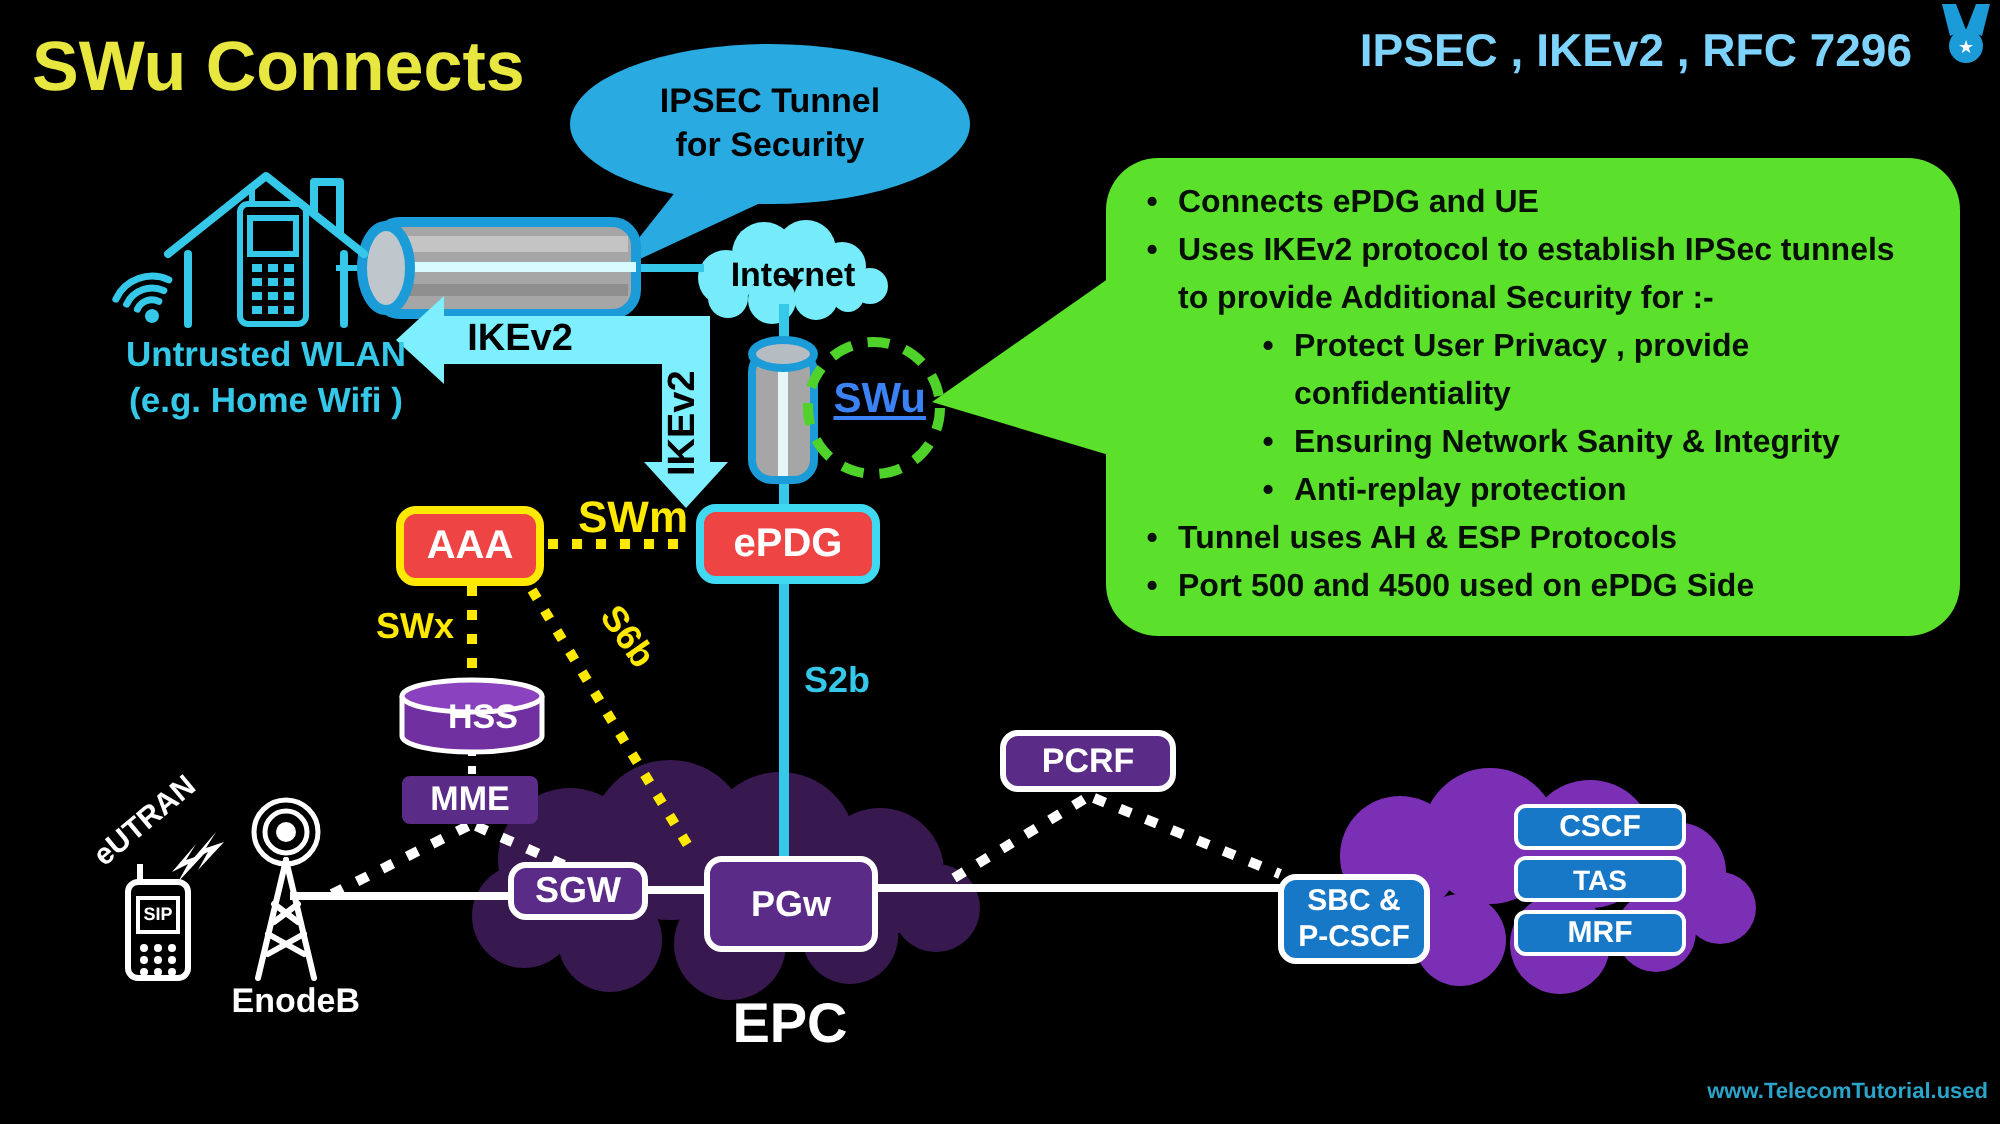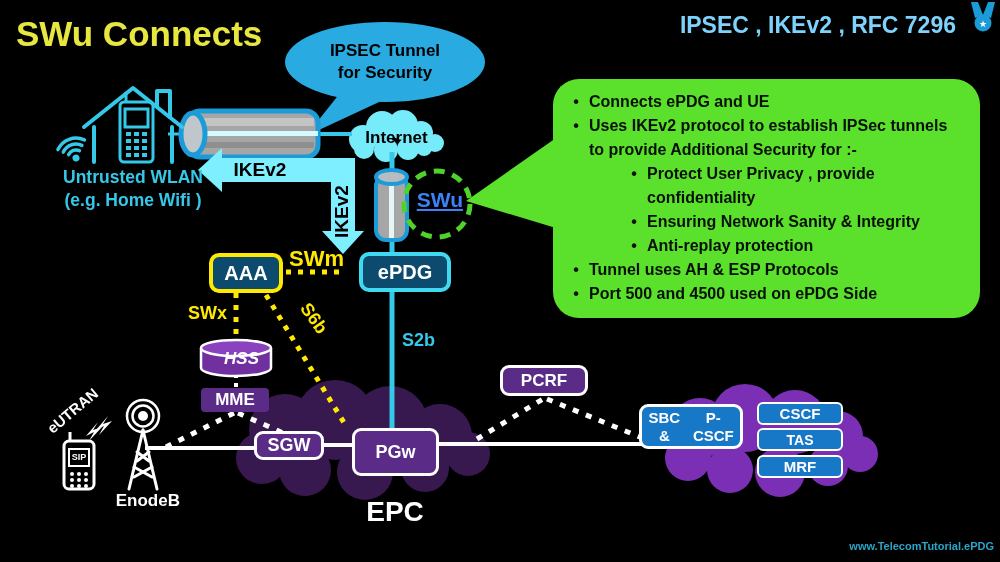--- a/index.html
+++ b/index.html
@@ -3,21 +3,21 @@
 <meta charset="utf-8">
 <style>
   html,body{margin:0;padding:0;background:#000;}
   #stage{position:relative;width:1000px;height:562px;background:#000;overflow:hidden;
          font-family:"Liberation Sans",sans-serif;}
   #stage *{box-sizing:border-box;}
   .abs{position:absolute;}
   .lbl{position:absolute;font-weight:bold;white-space:nowrap;}
   .node{position:absolute;display:flex;align-items:center;justify-content:center;
         color:#fff;font-weight:bold;text-align:center;}
-  .navy{background:#0c4a6e;margin-left:11px;}
+  .navy{background:#ef4444;}
   .purple{background:#5B2C87;}
   .blue{background:#1878C8;}
   .wborder{border:3px solid #fff;border-radius:9px;}
   #info-panel{position:absolute;left:553px;top:79px;width:427px;height:239px;
               background:#5BE02C;border-radius:26px;color:#061006;
               padding:11px 20px 10px 10px;font-size:16px;font-weight:bold;line-height:24px;}
   .row{display:flex;}
   .r2{padding-left:58px;}
   .mk{width:26px;flex:0 0 26px;text-align:center;}
   .r1 .mk{padding-left:0;}
@@ -261,39 +261,39 @@
   <div class="lbl" style="left:402px;top:330px;color:#35C8E8;font-size:18px;">S2b</div>
 
   <div class="node navy" style="left:198px;top:253px;width:74px;height:40px;border:4px solid #FFE900;border-radius:10px;font-size:20px;">
     <span>AAA</span>
     </div>
 
   <div class="node navy" style="left:348px;top:252px;width:92px;height:40px;border:4px solid #3FD9F2;border-radius:10px;font-size:20px;">
     <span>ePDG</span>
     </div>
 
-  <div class="lbl" style="left:201px;top:349px;width:81px;text-align:center;color:#fff;font-size:17px;font-style:italic;">HSS</div>
+  <div class="lbl" style="left:201px;top:349px;width:81px;text-align:center;color:#fff;font-size:17px;">HSS</div>
 
   <div class="node purple" style="left:201px;top:388px;width:68px;height:24px;border-radius:4px;font-size:17px;">
     <span>MME</span>
     </div>
 
   <div class="node purple wborder" style="left:254px;top:431px;width:70px;height:29px;font-size:18px;">
     <span>SGW</span>
     </div>
 
   <div class="node purple wborder" style="left:352px;top:428px;width:87px;height:48px;font-size:18px;">
     <span>PGw</span>
     </div>
 
   <div class="node purple wborder" style="left:500px;top:365px;width:88px;height:31px;font-size:17px;">
     <span>PCRF</span>
     </div>
 
-  <div class="node blue wborder" style="left:639px;top:404px;width:104px;height:45px;font-size:15px;line-height:18px;flex-direction:row;">
+  <div class="node blue wborder" style="left:639px;top:437px;width:76px;height:45px;font-size:15px;line-height:18px;flex-direction:column;">
     <span>SBC &amp;</span>
     <span>P-CSCF</span>
     </div>
 
   <div class="node blue" style="left:757px;top:402px;width:86px;height:23px;border:2.5px solid #fff;border-radius:6px;font-size:15px;">
     <span>CSCF</span>
     </div>
 
   <div class="node blue" style="left:757px;top:428px;width:86px;height:23px;border:2.5px solid #fff;border-radius:6px;font-size:14px;">
     <span>TAS</span>
@@ -305,15 +305,15 @@
 
   <div class="lbl" style="left:42px;top:402px;color:#fff;font-size:15px;transform:rotate(-40deg);">eUTRAN</div>
 
   <div class="lbl" style="left:68px;top:452px;width:22px;text-align:center;color:#fff;font-size:9px;">SIP</div>
 
   <div class="lbl" style="left:110px;top:491px;width:70px;text-align:right;color:#fff;font-size:17px;">EnodeB</div>
 
   <div class="lbl" style="left:350px;top:496px;width:90px;text-align:center;color:#fff;font-size:28px;">EPC</div>
 
 
-  <div class="lbl" style="right:6px;top:540px;color:#2AA4C8;font-size:11px;">www.TelecomTutorial.ePDG</div>
+  <div class="lbl" style="right:6px;top:540px;color:#2AA4C8;font-size:11px;">www.TelecomTutorial.used</div>
 
 </div>
 
 </body></html>

